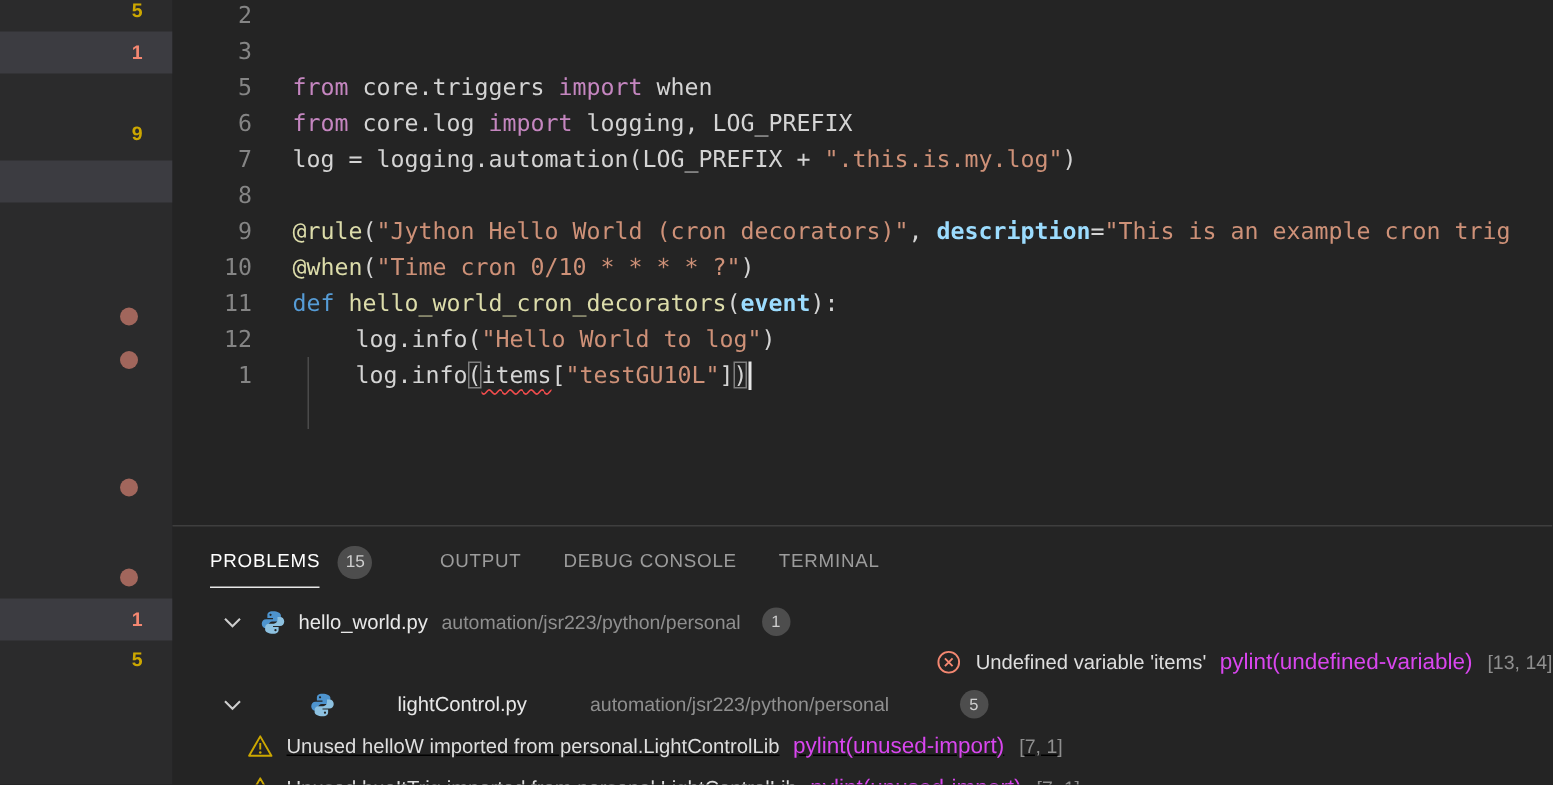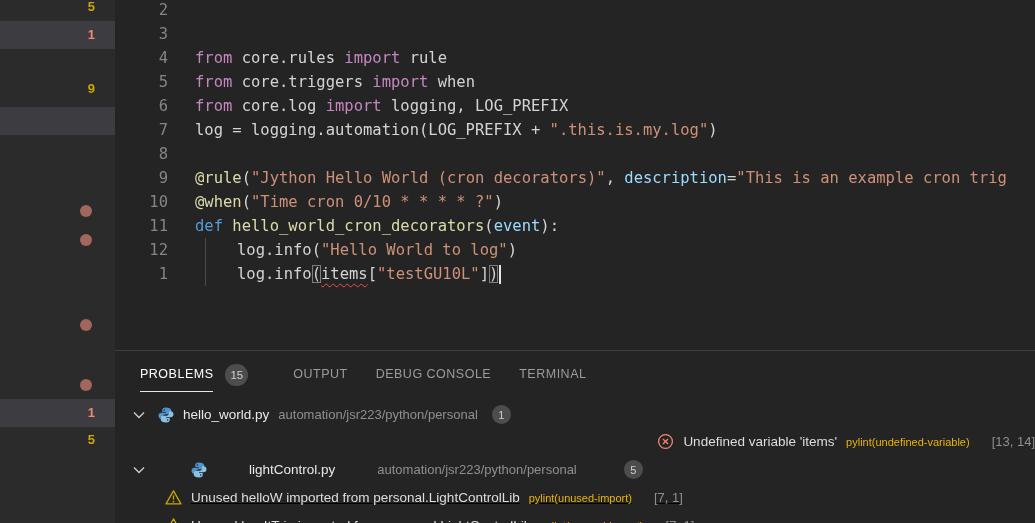--- a/index.html
+++ b/index.html
@@ -21,52 +21,52 @@
   .cl { height:24px; line-height:24px; white-space:pre; font-family:"DejaVu Sans Mono", monospace; font-size:15.5px; }
   .ln { display:inline-block; width:80px; padding-right:27px; text-align:right; color:#858585; }
   .code { color:#d4d4d4; }
   .ind4 .code { padding-left:42px; }
   .tok { }
   .k { color:#c586c0; }          
   .p { color:#d4d4d4; }          
   .s { color:#ce9178; }          
   .f { color:#dcdcaa; }          
   .d { color:#569cd6; }          
-  .v { color:#9cdcfe; }          
+  .v { color:#9cdcfe;font-weight:bold; }          
   .pb { color:#d4d4d4; outline:1px solid #7e7e7e; outline-offset:-1px; } 
   .pe { color:#d4d4d4; text-decoration:underline wavy #f14c4c 1px; text-underline-offset:4px; } 
   .cursor { display:inline-block; width:2px; height:19px; background:#e6e6e6; vertical-align:middle; margin-left:1px; }
   .indent-guide { position:absolute; left:90px; top:238px; height:48px; width:0; border-left:1px solid #4a4a4a; }
 
   
   .panel { position:absolute; left:115px; top:350px; width:920px; height:204px; background:#242424;
            border-top:1px solid #3e3e3e; overflow:hidden; }
   .tabs { position:absolute; left:25px; top:16px; display:flex; align-items:center; }
   .tab { display:flex; align-items:center; margin-right:28px; cursor:default; }
   .tab-label { font-size:12.5px; letter-spacing:0.5px; color:#9c9c9c; position:relative; padding-bottom:11px; }
   .tab.active .tab-label { color:#ffffff; }
   .tab.active .tab-label::after { content:""; position:absolute; left:0; right:0; bottom:0; height:1px; background:#e7e7e7; }
   .tab.first { margin-right:45px; }
   .tab-badge { min-width:22px; height:22px; border-radius:11px; background:#4d4d4d; color:#cfcfcf;
                font-size:11.5px; display:inline-flex; align-items:center; justify-content:center;
                padding:0 5px; margin-left:12px; margin-top:-9px; }
   .prow { position:absolute; left:0; right:0; height:27px; display:flex; align-items:center; }
-  .prow.file { padding-left:16px; }
+  .prow.file { padding-left:32px; }
   .prow.issue { padding-left:50px; }
   .chev { width:16px; height:16px; margin-right:10px; flex:0 0 auto; }
   .fico { width:18px; height:18px; margin-right:8px; flex:0 0 auto; }
   .iico { width:17px; height:17px; margin-right:9px; flex:0 0 auto; }
   .fname { color:#e8e8e8; font-size:13.5px; }
   .fpath { color:#8f8f8f; font-size:13px; margin-left:9px; }
   .cbadge { min-width:19px; height:19px; border-radius:10px; background:#4d4d4d; color:#cfcfcf;
             font-size:11px; display:inline-flex; align-items:center; justify-content:center;
             padding:0 5px; margin-left:14px; }
   .pmsg { color:#dedede; font-size:13.5px; white-space:nowrap; }
-  .psrc { color:#eab308; font-size:11px; margin-left:9px; white-space:nowrap; }
-  .ppos { color:#8f8f8f; font-size:13px; margin-left:22px; white-space:nowrap; }
+  .psrc { color:#d946ef; font-size:15px; margin-left:9px; white-space:nowrap; }
+  .ppos { color:#8f8f8f; font-size:13px; margin-left:10px; white-space:nowrap; }
 </style>
 </head>
 <body>
 
 <div class="stage">
 
   <div class="sidebar">
     <div class="hl-row" style="top:21px;"></div>
     <div class="hl-row" style="top:107px;"></div>
     <div class="hl-row" style="top:399px;"></div>
@@ -83,21 +83,20 @@
     <div class="sb-dot" style="top:379px;"></div>
   </div>
 
   <div class="editor">
     <div class="indent-guide"></div>
     <div class="code-area">
 
       <div class="cl"><span class="ln">2</span><span class="code"></span></div>
       <div class="cl"><span class="ln">3</span><span class="code"></span></div>
 
-      <div class="cl"><span class="ln">4</span><span class="code"><span class="tok k">from</span><span class="tok p"> core.rules </span><span class="tok k">import</span><span class="tok p"> rule</span></span></div>
 
       <div class="cl"><span class="ln">5</span><span class="code"><span class="tok k">from</span><span class="tok p"> core.triggers </span><span class="tok k">import</span><span class="tok p"> when</span></span></div>
 
       <div class="cl"><span class="ln">6</span><span class="code"><span class="tok k">from</span><span class="tok p"> core.log </span><span class="tok k">import</span><span class="tok p"> logging, LOG_PREFIX</span></span></div>
 
       <div class="cl"><span class="ln">7</span><span class="code"><span class="tok p">log = logging.automation(LOG_PREFIX + </span><span class="tok s">".this.is.my.log"</span><span class="tok p">)</span></span></div>
 
       <div class="cl"><span class="ln">8</span><span class="code"></span></div>
 
       <div class="cl"><span class="ln">9</span><span class="code"><span class="tok f">@rule</span><span class="tok p">(</span><span class="tok s">"Jython Hello World (cron decorators)"</span><span class="tok p">, </span><span class="tok v">description</span><span class="tok p">=</span><span class="tok s">"This is an example cron trig</span></span></div>

